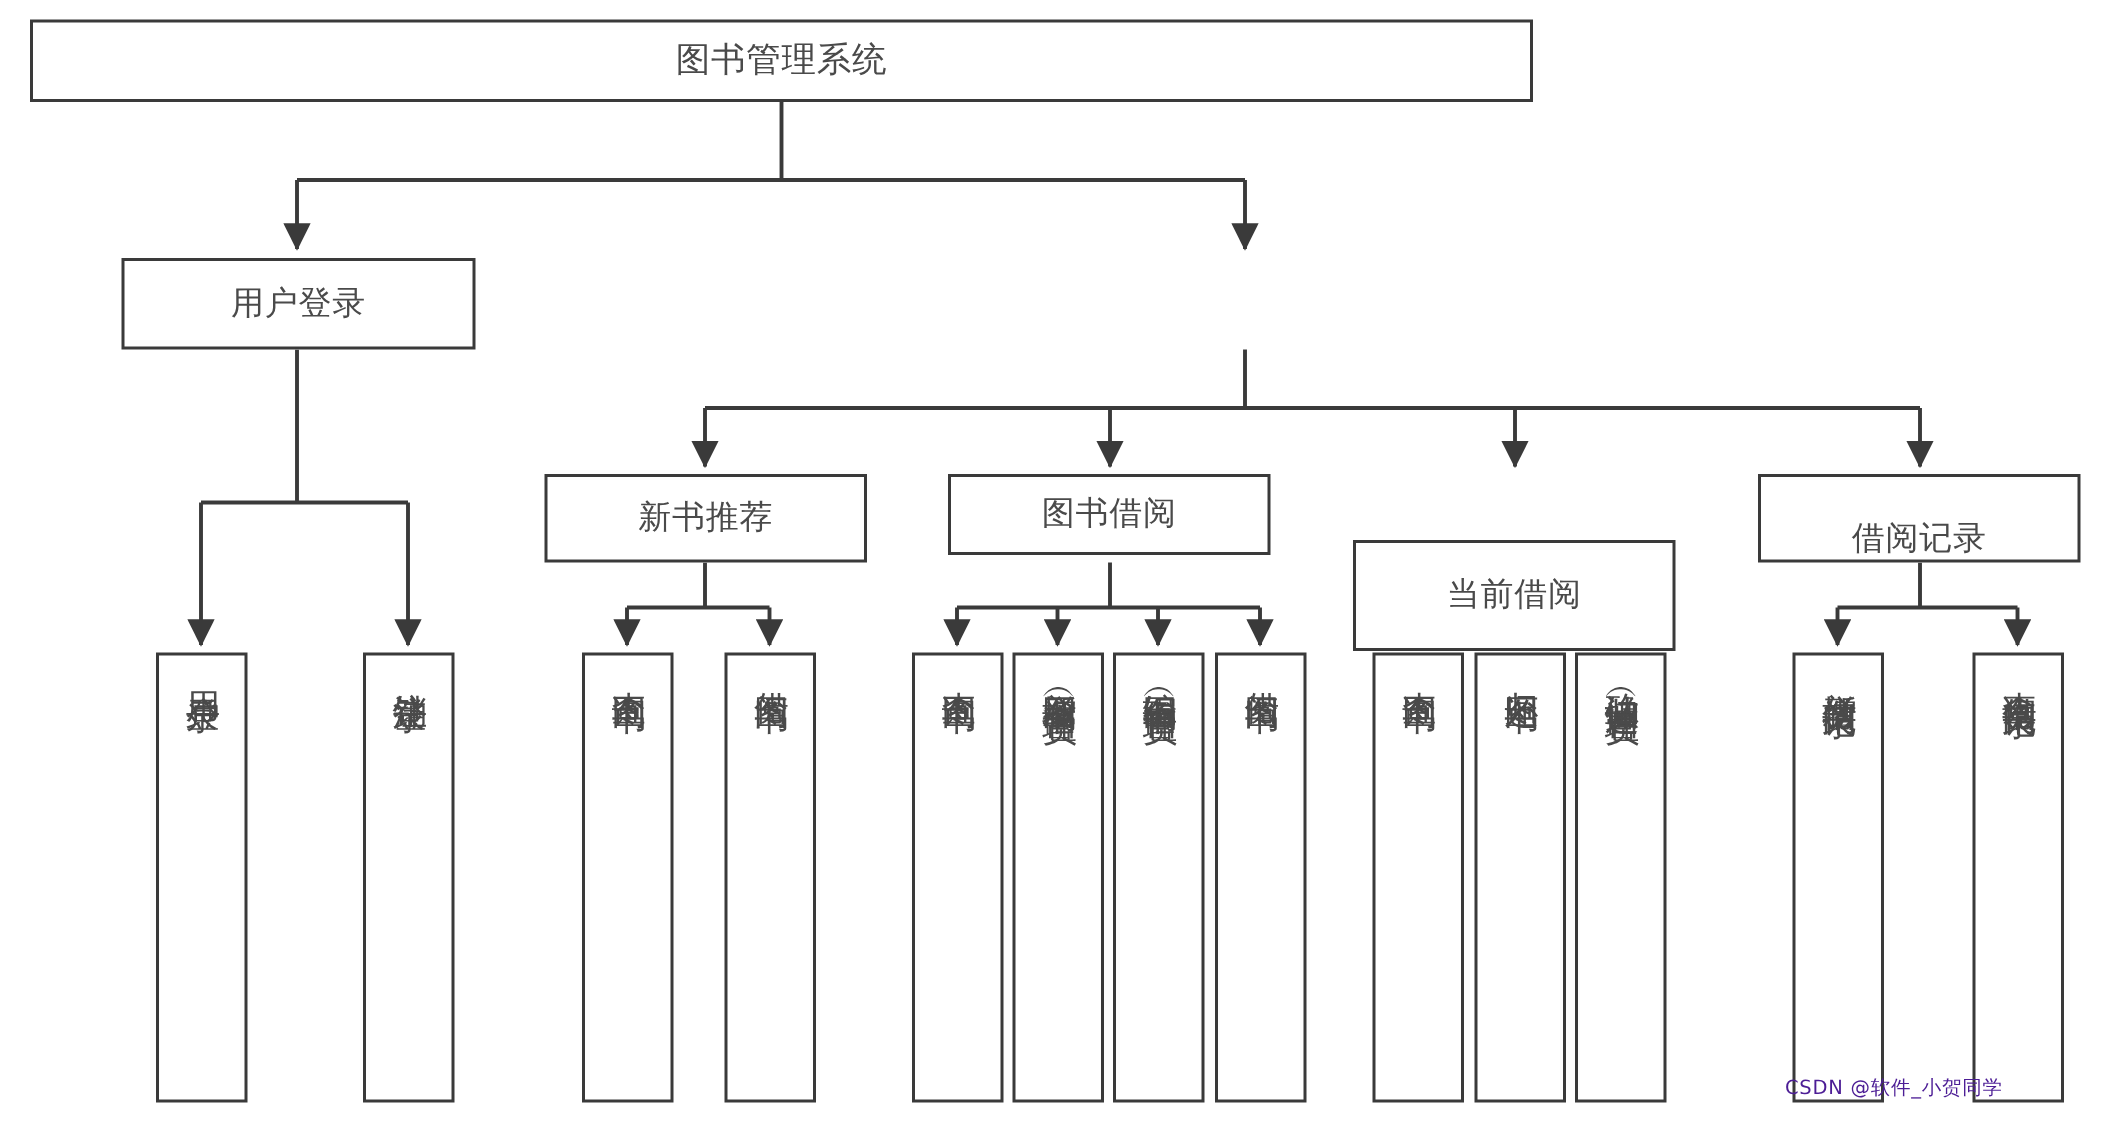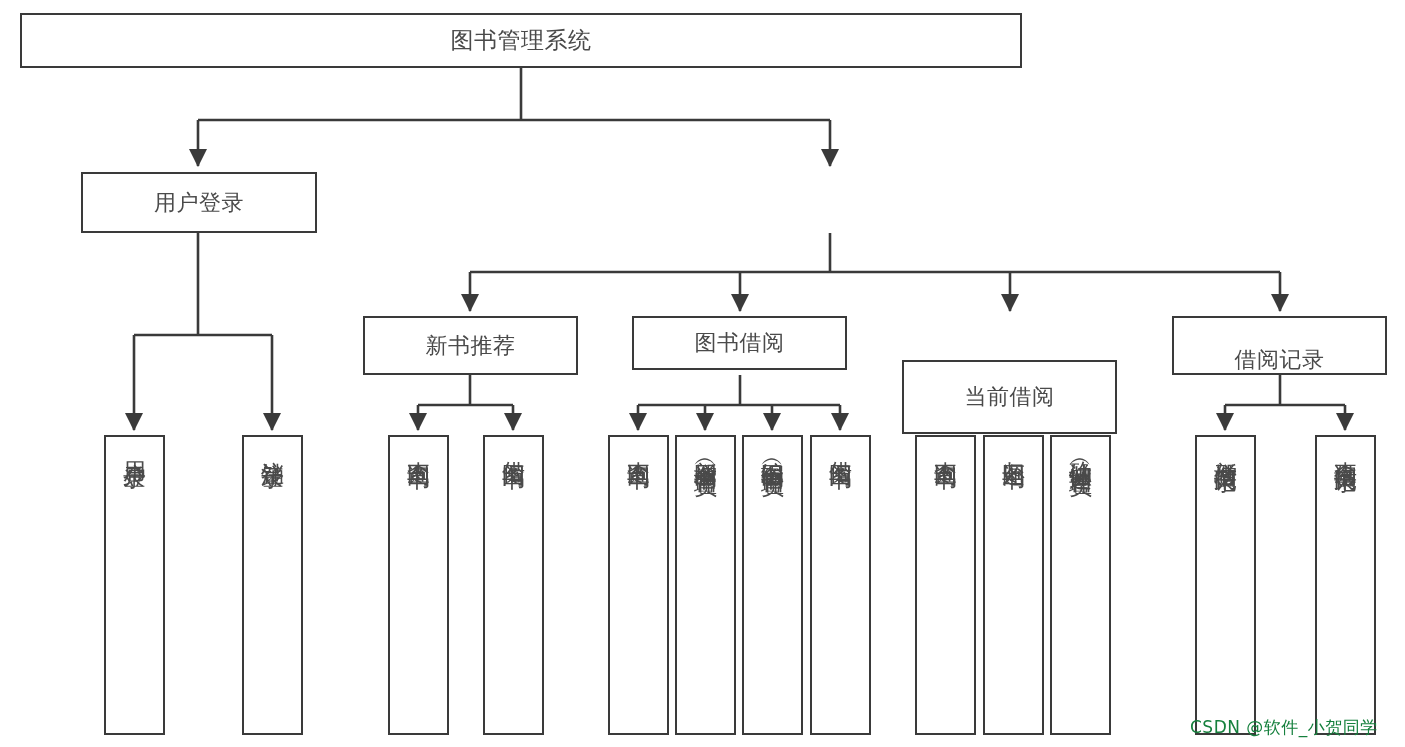--- a/index.html
+++ b/index.html
@@ -66,22 +66,22 @@
     white-space: nowrap;
     max-height: 292px;
   }
   .node.vert.tall-text .node-label {
     max-height: 296px;
   }
   #watermark {
     position: absolute;
     left: 1190px;
     top: 716px;
-    font-size: 17px;
-    color: #15803d;
+    font-size: 13px;
+    color: #4c1d95;
     white-space: nowrap;
     font-family: "DejaVu Sans", "Liberation Sans", sans-serif;
     letter-spacing: 0.5px;
   }
 </style>
 </head>
 <body>
 
 <div id="diagram-canvas">
 

